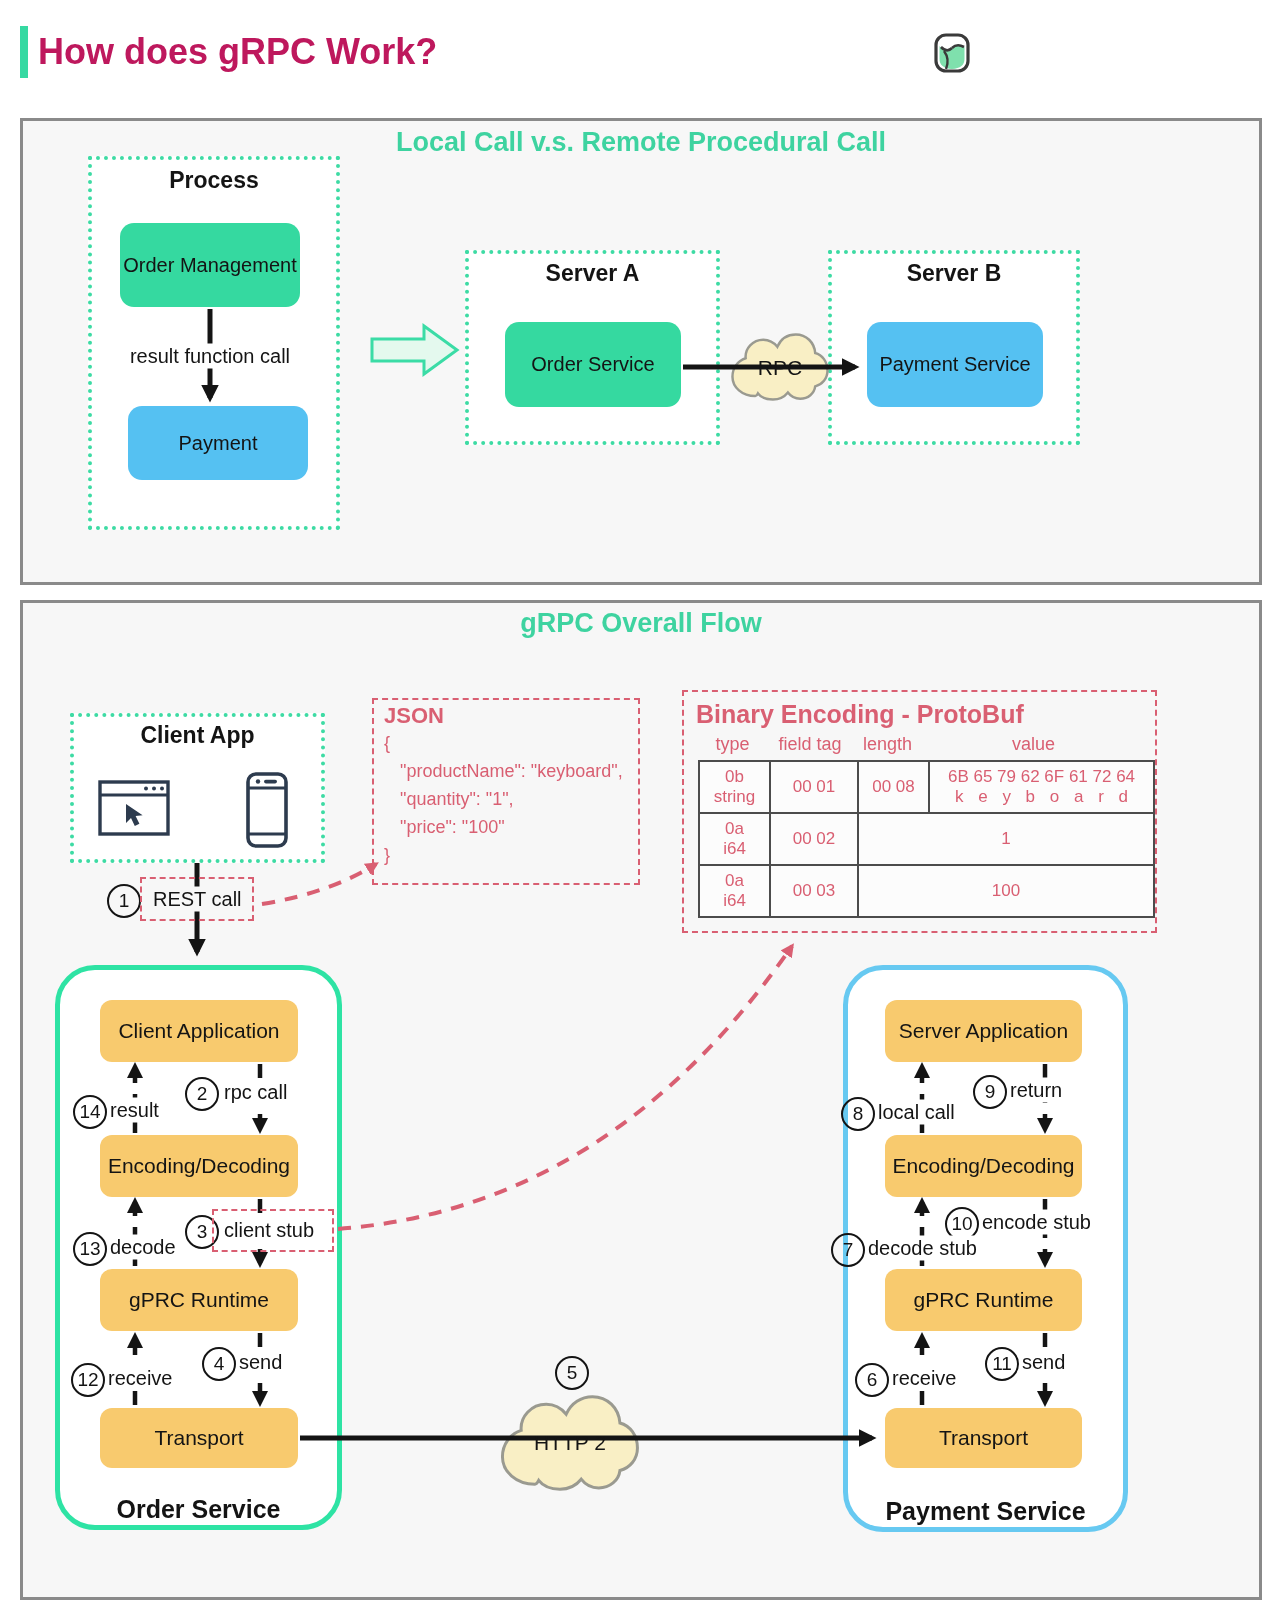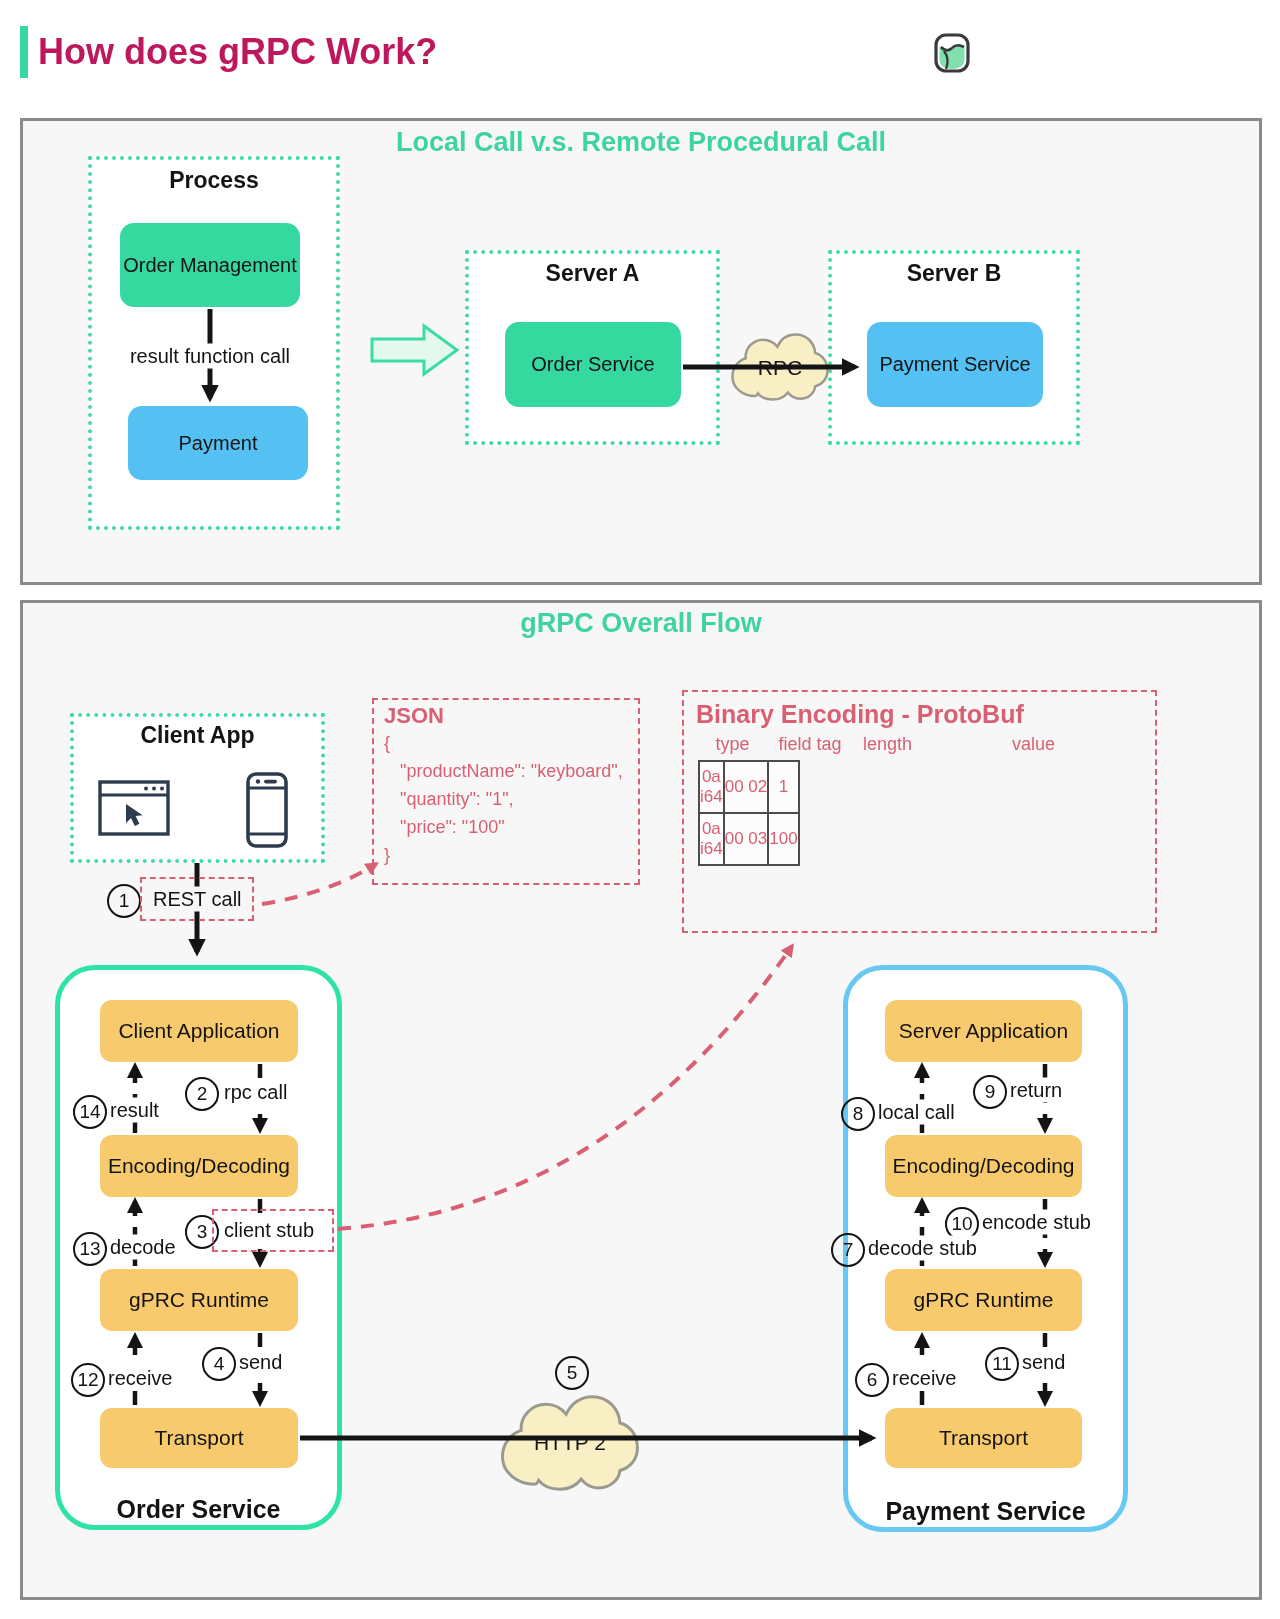--- a/index.html
+++ b/index.html
@@ -113,20 +113,32 @@
   <div class="pinkbox" style="left:682px;top:690px;width:475px;height:243px;"></div>
   <div class="bin-title" style="left:696px;top:700px;">Binary Encoding - ProtoBuf</div>
   <div class="bin-headers" style="left:698px;top:734px;">
     <div style="width:69px;">type</div>
     <div style="width:86px;">field tag</div>
     <div style="width:69px;">length</div>
     <div style="width:223px;">value</div>
   </div>
   <table class="bin" style="left:698px;top:760px;">
     <tbody>
+        <tr>
+      <td style="width:69px;height:50px;">
+        <div>0b</div>
+            <div>string</div>
+      </td>
+      <td style="width:86px;">00 01</td>
+      <td style="width:69px;">00 08</td>
+      <td style="width:223px;">
+        <div>6B 65 79 62 6F 61 72 64</div>
+            <div class="ws">k e y b o a r d</div>
+      </td>
+    </tr>
     <tr>
       <td style="height:50px;">
         <div>0a</div>
             <div>i64</div>
       </td>
       <td>00 02</td>
       <td colspan="2">1</td>
     </tr>
     <tr>
       <td style="height:50px;">

